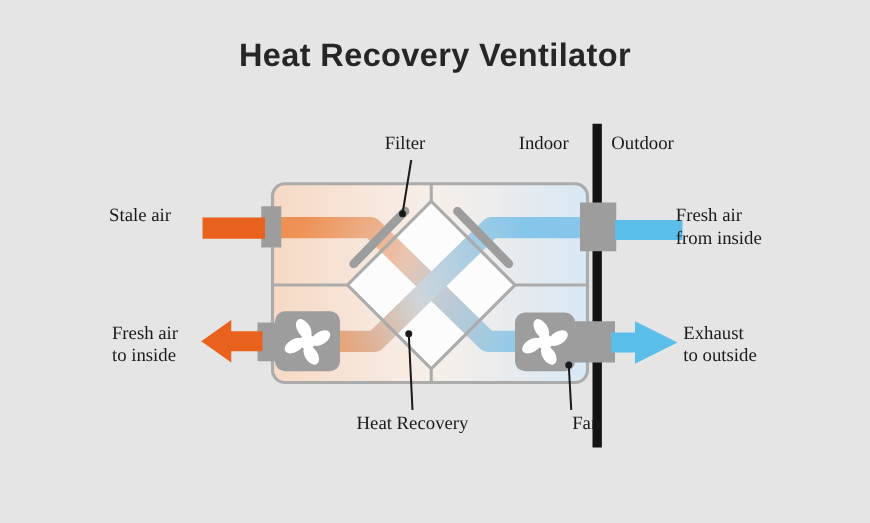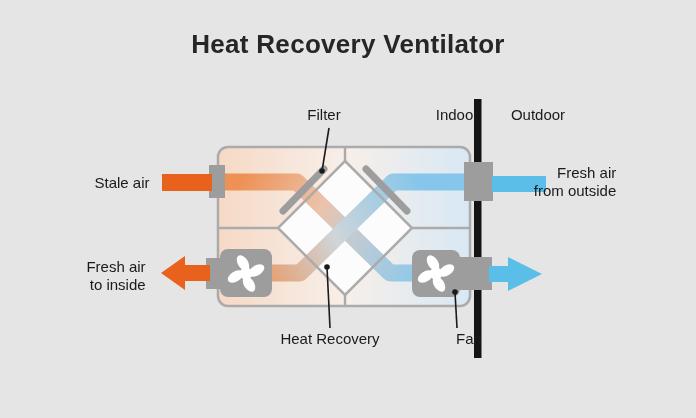--- a/index.html
+++ b/index.html
@@ -4,22 +4,22 @@
 <style>
   html,body { margin:0; padding:0; background:#ffffff; }
   body { width:696px; height:418px; font-family:"Liberation Sans", sans-serif; }
   .stage { position:relative; width:696px; height:418px; overflow:hidden; background:#e5e5e5; }
   .stage svg { position:absolute; left:0; top:0; }
   .title {
     position:absolute; left:0; width:100%; top:29px; text-align:center;
     font-size:26px; font-weight:700; color:#262626; letter-spacing:.3px;
   }
   .lbl {
-    position:absolute; transform:translateX(-50%); text-align:right;
-    font-size:15px; line-height:1.2; color:#1a1a1a; white-space:nowrap;
+    position:absolute; transform:translateX(-50%); text-align:left;
+    font-size:15px; line-height:1.2; color:#1a1a1a; white-space:nowrap;font-family:Liberation Serif, serif;
   }
 </style>
 </head>
 <body>
 
 <div class="stage">
 
   <svg width="696" height="418" viewBox="0 0 696 418">
     <defs>
       <linearGradient id="gUnit" x1="0" y1="0" x2="1" y2="0">
@@ -93,34 +93,38 @@
     <g fill="#1a1a1a">
       <circle cx="322" cy="171" r="2.8"></circle>
       <circle cx="327" cy="267" r="2.8"></circle>
       <circle cx="455" cy="292" r="2.8"></circle>
     </g>
   </svg>
 
   <div class="title">Heat Recovery Ventilator</div>
 
   <div class="lbl" style="left:324px; top:106px;">Filter</div>
-  <div class="lbl" style="left:457px; top:106px;">Indoor</div>
-  <div class="lbl" style="left:514px; top:106px;margin-left:24px;">Outdoor</div>
+  <div class="lbl" style="left:435px; top:106px;">Indoor</div>
+  <div class="lbl" style="left:514px; top:106px;">Outdoor</div>
 
-  <div class="lbl" style="left:122px; top:164px;margin-top:10px;">
+  <div class="lbl" style="left:112px; top:164px;">
     <div>Stale air</div>
   </div>
 
   <div class="lbl" style="left:116px; top:258px;">
     <div>Fresh air</div>
     <div>to inside</div>
   </div>
 
   <div class="lbl" style="left:575px; top:164px;">
     <div>Fresh air</div>
-    <div>from outside</div>
+    <div>from inside</div>
   </div>
 
+  <div class="lbl" style="left:576px; top:258px;">
+    <div>Exhaust</div>
+    <div>to outside</div>
+  </div>
 
   <div class="lbl" style="left:330px; top:330px;">Heat Recovery</div>
   <div class="lbl" style="left:453px; top:330px;margin-left:16px;">Fan</div>
 
 </div>
 
 </body></html>

